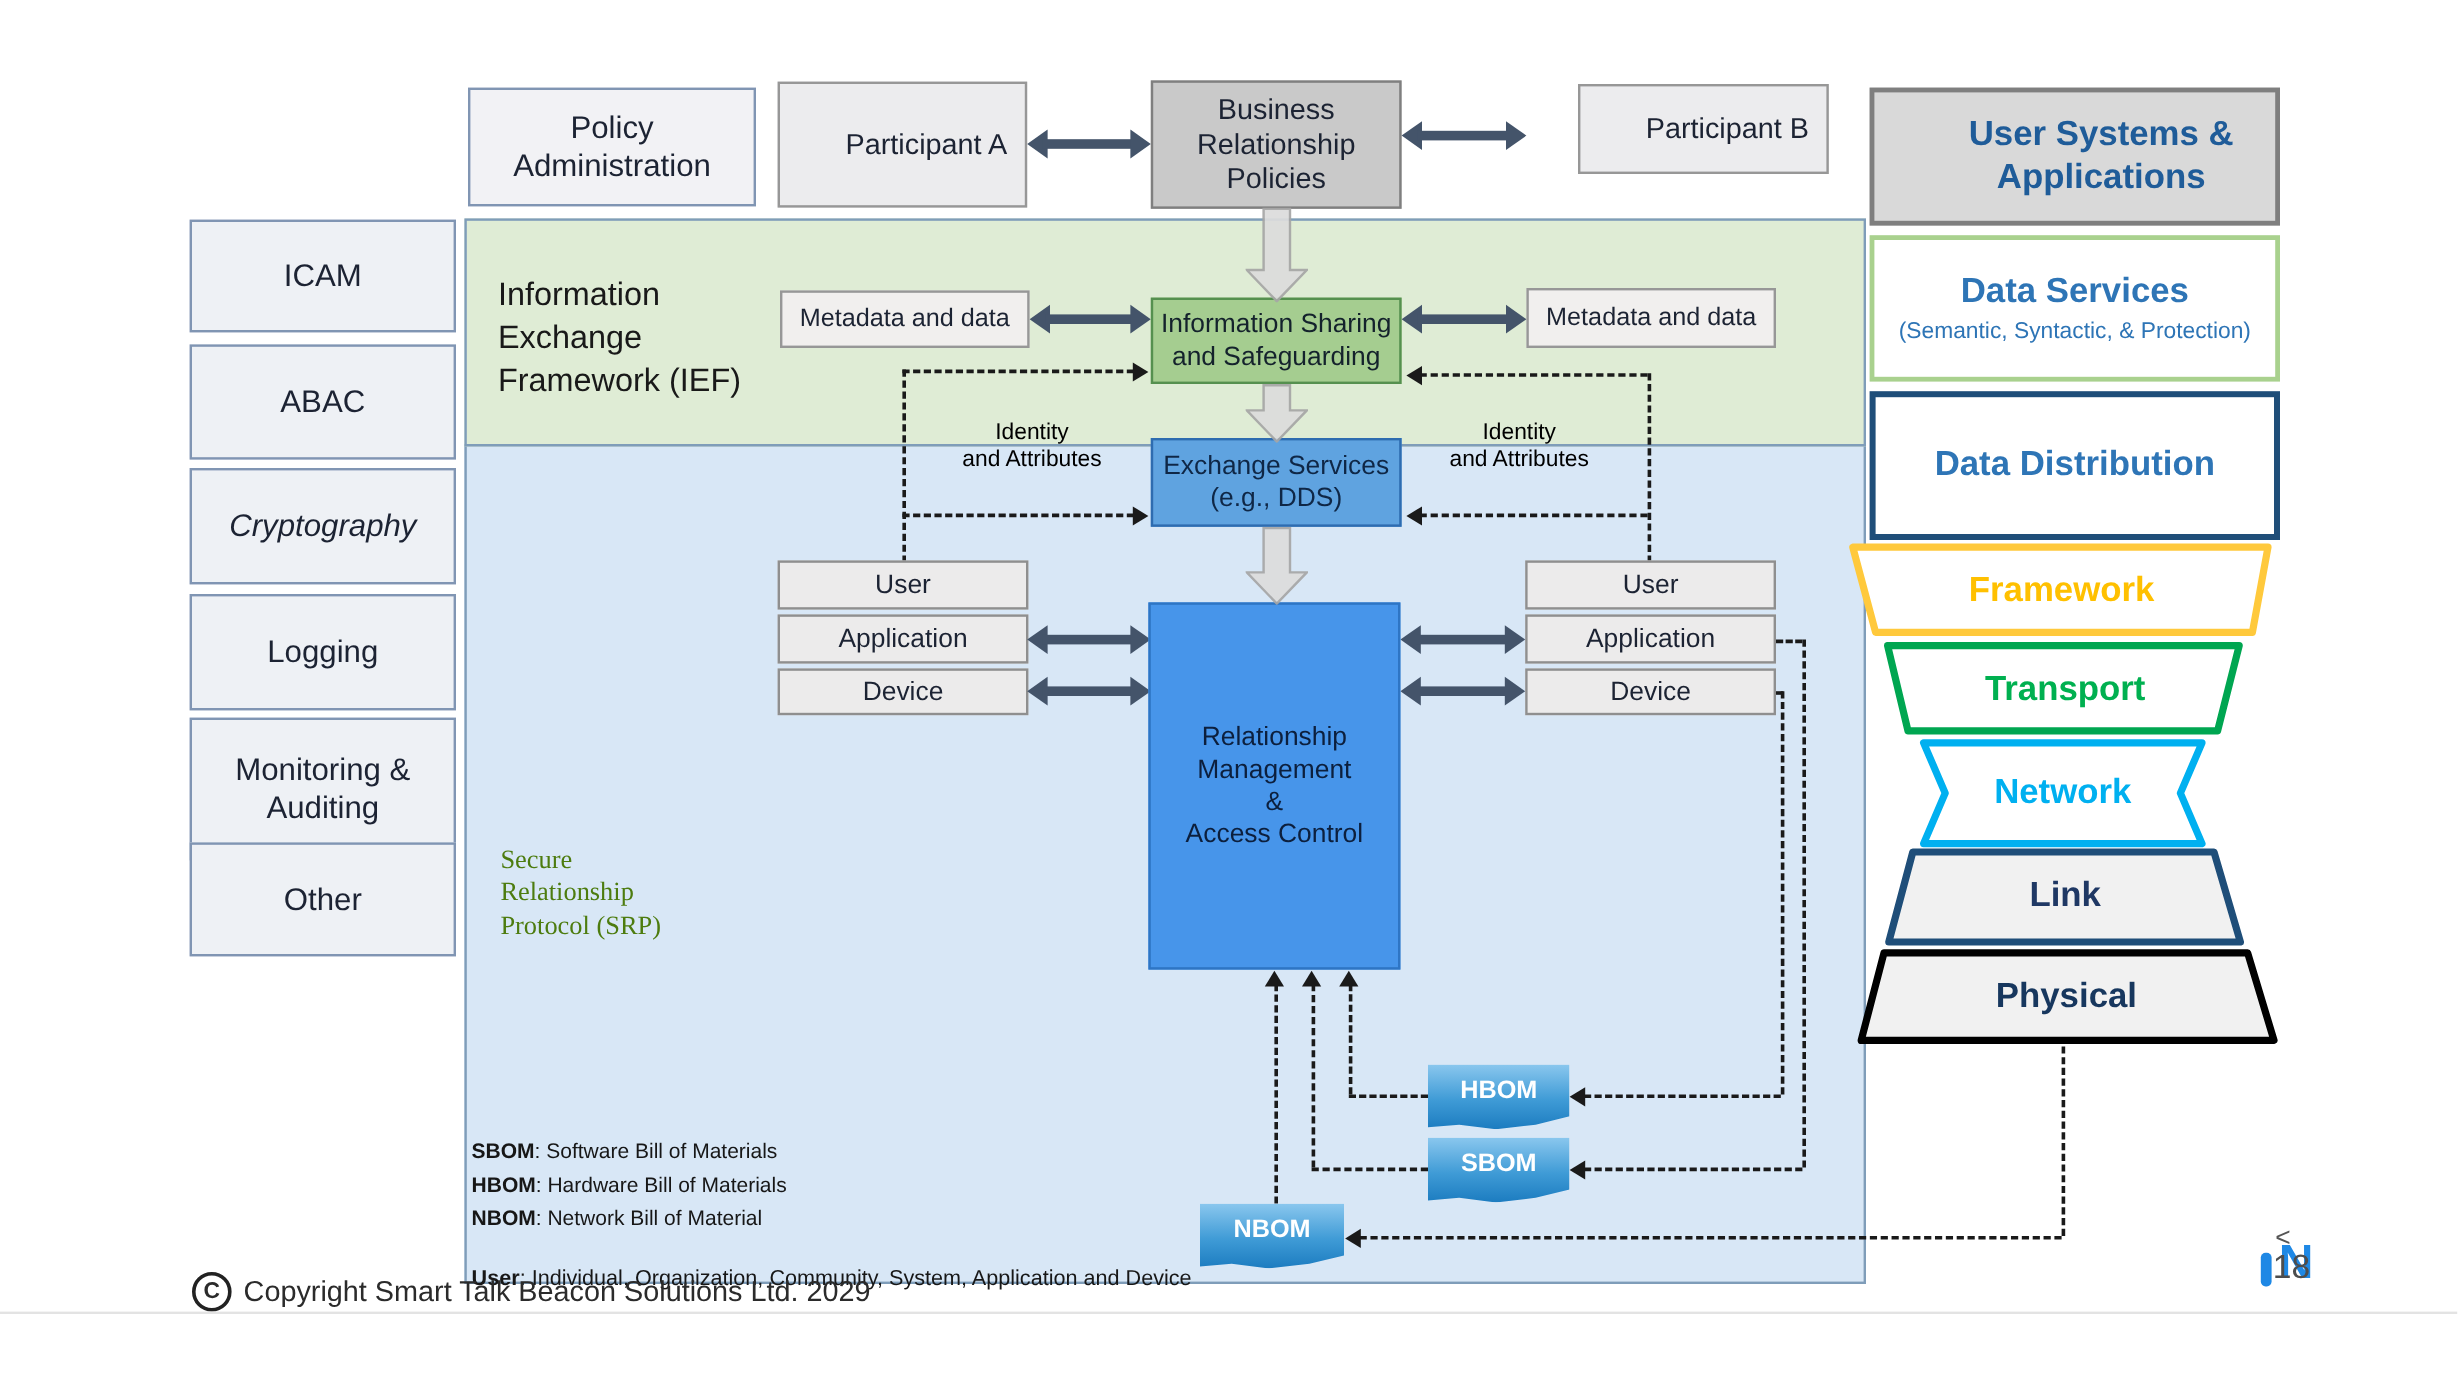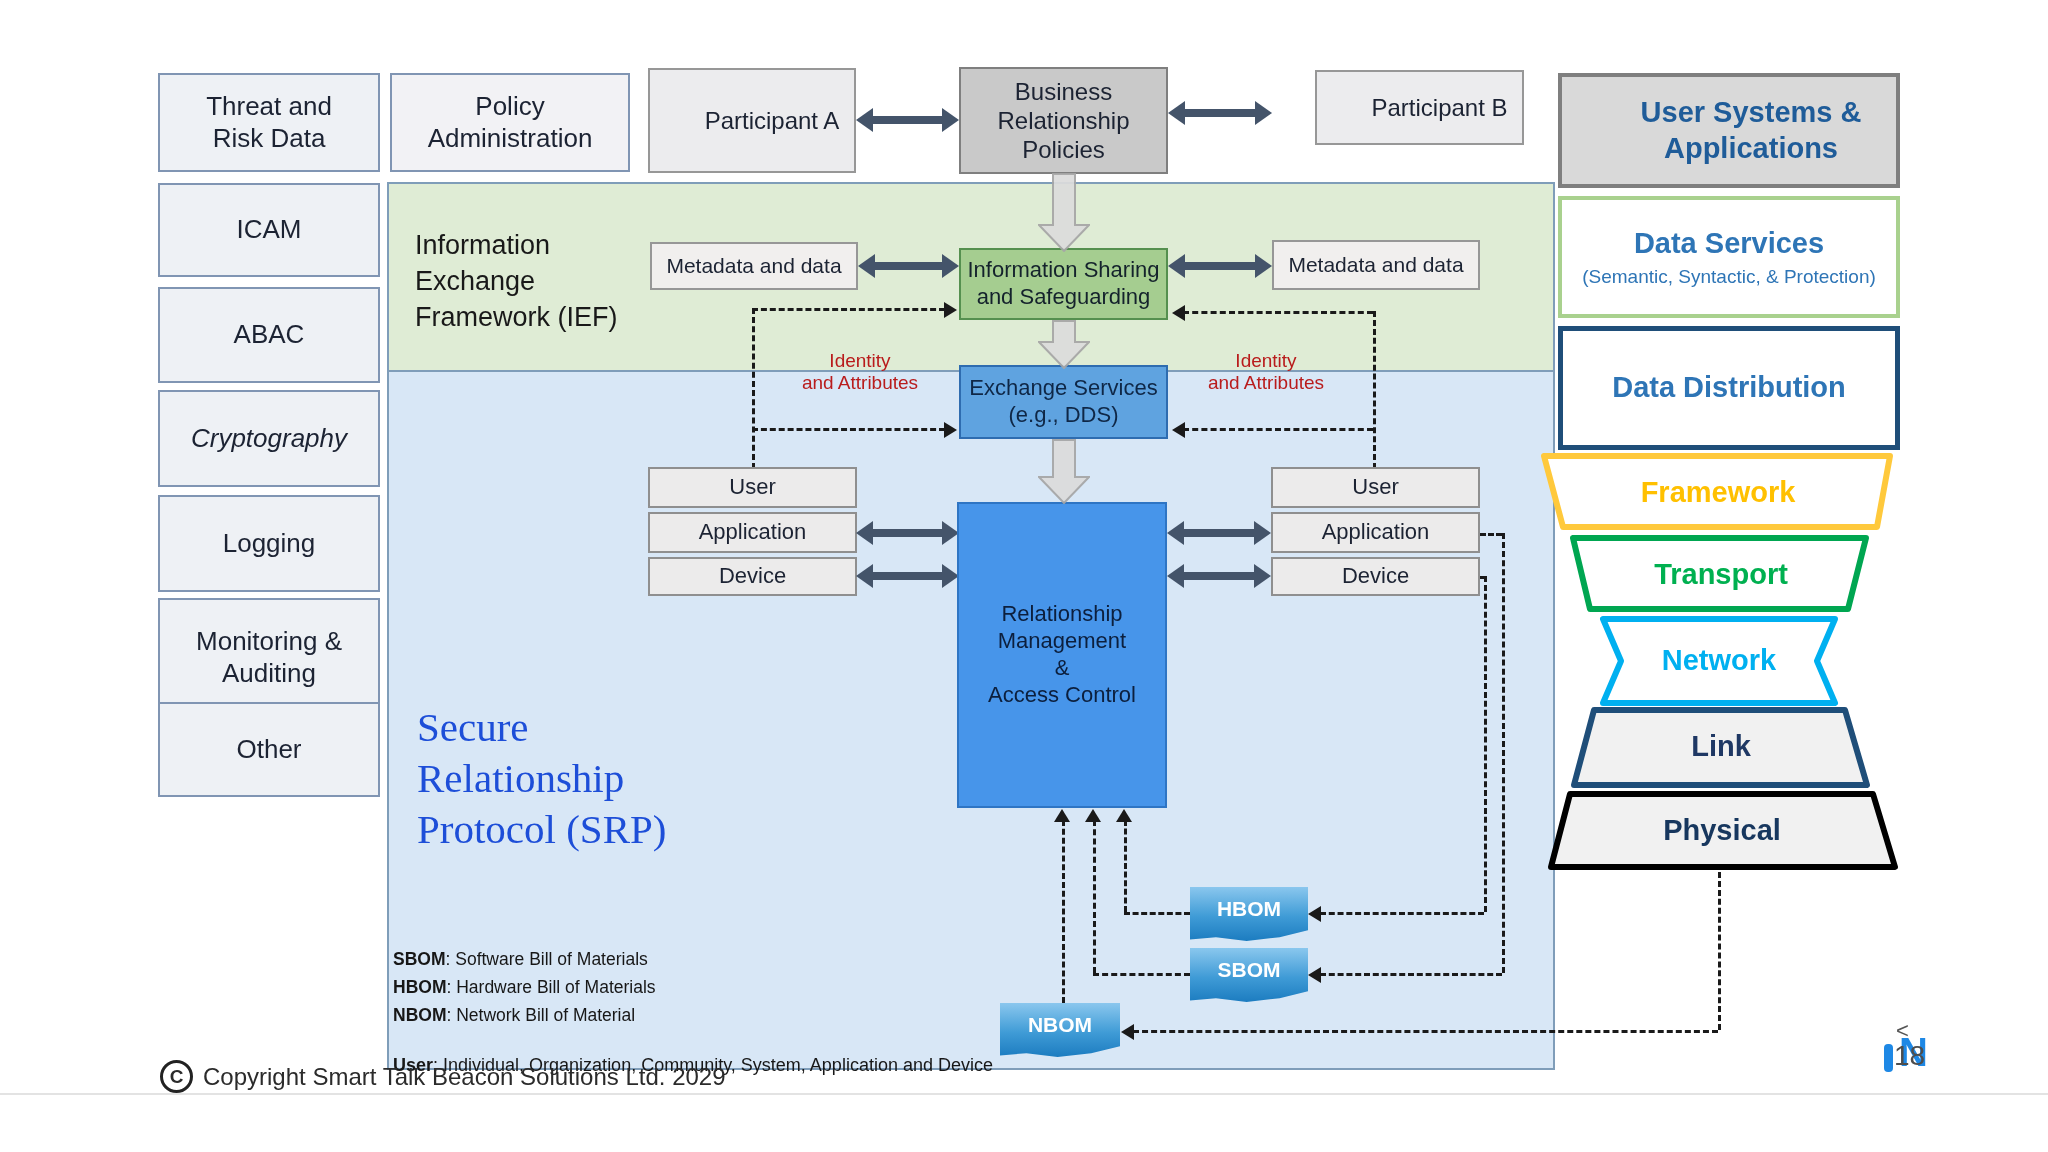--- a/index.html
+++ b/index.html
@@ -13,22 +13,22 @@
   .brp{background:#c9c9c9;border:2px solid #7f7f7f;font-size:24px;}
   .meta{background:#f1efee;border:2px solid #979797;font-size:21px;}
   .sm{background:#ecebeb;border:2px solid #8f8f8f;font-size:22px;}
   .is{background:#a5cd90;border:2px solid #55904f;font-size:22px;color:#14222c;}
   .es{background:#5fa3e0;border:2px solid #2e6cb0;font-size:22px;color:#0f2746;}
   .rmac{background:#4795ea;border:2px solid #2e75c4;font-size:22px;color:#0c1f3d;}
   .band-ief{position:absolute;background:#dfecd5;border:2px solid #7f9db9;box-sizing:border-box;}
   .band-srp{position:absolute;background:#d8e7f6;border:2px solid #7f9db9;box-sizing:border-box;}
   .flabel{position:absolute;white-space:pre-line;color:#191919;}
   .ief-label{font-size:27px;line-height:1.33;}
-  .srp-label{font-family:"Liberation Serif",serif;font-size:41px;line-height:1.24;color:#1d4ed8;}
-  .idlabel{position:absolute;font-size:19px;line-height:1.15;text-align:center;color:#b91c1c;white-space:pre-line;}
+  .srp-label{font-family:"Liberation Serif",serif;font-size:22px;line-height:1.24;color:#4d7c0f;}
+  .idlabel{position:absolute;font-size:19px;line-height:1.15;text-align:center;color:#000000;white-space:pre-line;}
   
   .darrow{position:absolute;height:24px;}
   .darrow .bar{position:absolute;left:13px;right:13px;top:8px;height:8px;background:#44546a;}
   .darrow .hl,.darrow .hr{position:absolute;top:0;width:0;height:0;border-style:solid;}
   .darrow .hl{left:0;border-width:12px 17px 12px 0;border-color:transparent #44546a transparent transparent;}
   .darrow .hr{right:0;border-width:12px 0 12px 17px;border-color:transparent transparent transparent #44546a;}
   
   .dh{position:absolute;border-top:3px dashed #1a1a1a;}
   .dv{position:absolute;border-left:3px dashed #1a1a1a;}
   .ar{position:absolute;width:0;height:0;border-style:solid;}
@@ -58,22 +58,20 @@
   .hairline{position:absolute;left:0;width:2048px;border-top:2px solid #e3e3e3;}
 </style>
 </head>
 <body>
 
 <div id="stage">
 
   <div class="band-srp" style="left:387px;top:370px;width:1168px;height:700px;"></div>
   <div class="band-ief" style="left:387px;top:182px;width:1168px;height:190px;"></div>
 
-  <div class="b lg" style="left:158px;top:73px;width:222px;height:99px;">Threat and
-Risk Data</div>
   <div class="b lg" style="left:158px;top:183px;width:222px;height:94px;">ICAM</div>
   <div class="b lg" style="left:158px;top:287px;width:222px;height:96px;">ABAC</div>
   <div class="b lg" style="left:158px;top:390px;width:222px;height:97px;font-style:italic;">Cryptography</div>
   <div class="b lg" style="left:158px;top:495px;width:222px;height:97px;">Logging</div>
   <div class="b lg" style="left:158px;top:598px;width:222px;height:119px;">Monitoring &amp;
 Auditing</div>
   <div class="b lg" style="left:158px;top:702px;width:222px;height:95px;">Other</div>
 
   <div class="b pa" style="left:390px;top:73px;width:240px;height:99px;">Policy
 Administration</div>

